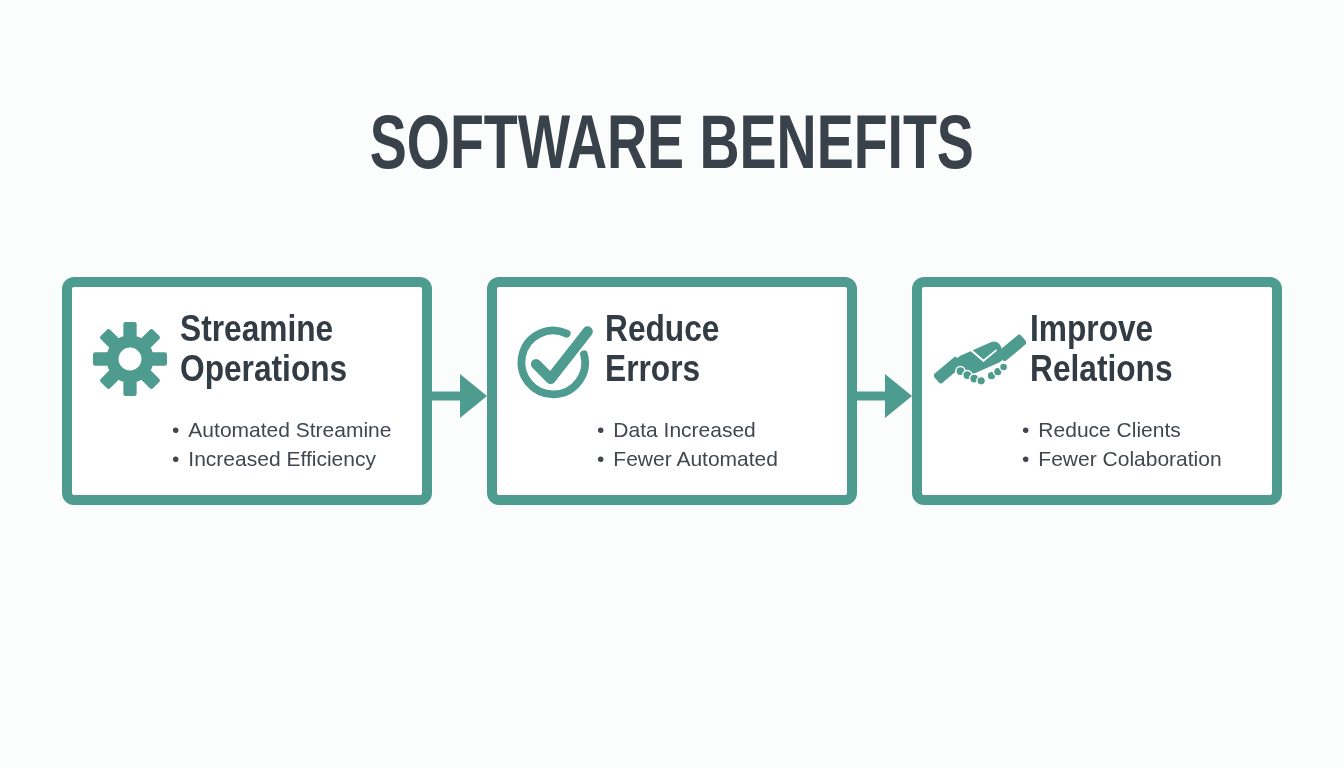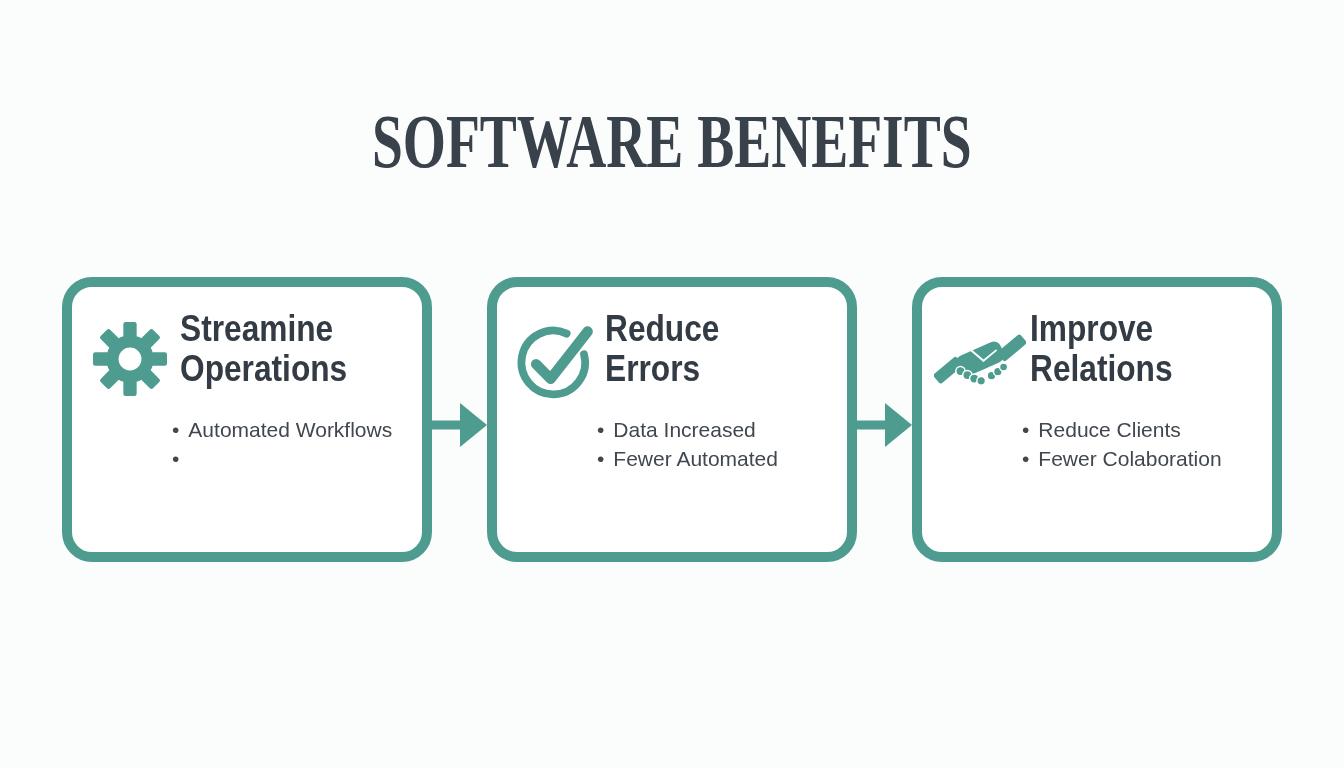--- a/index.html
+++ b/index.html
@@ -14,40 +14,39 @@
   html,body{margin:0;padding:0;}
   body{
     width:1344px;height:768px;
     background:var(--background);
     font-family:"Liberation Sans",sans-serif;
     overflow:hidden;position:relative;
   }
   .title-wrap{
     position:absolute;top:98px;left:0;width:1344px;
     text-align:center;
-    font-family:Liberation Serif, serif;
   }
   .title{
     display:inline-block;
     font-size:76px;font-weight:700;
     color:var(--title);
     transform:scaleX(0.73);
     transform-origin:50% 50%;
     white-space:nowrap;
     letter-spacing:0;
   }
   .flow{
     position:absolute;top:277px;left:62px;
     display:flex;align-items:stretch;
   }
   .card{
-    width:370px;height:285px;
+    width:370px;height:228px;
     background:var(--card-bg);
     border:10px solid var(--accent);
-    border-radius:30px;
+    border-radius:12px;
     position:relative;
     flex:0 0 auto;
   }
   .connector{
     width:55px;flex:0 0 auto;
     display:flex;align-items:center;justify-content:center;
     color:var(--accent);
   }
   .connector svg{display:block;margin-top:10px;}
   .icon-box{
@@ -102,24 +101,25 @@
         <circle cx="50" cy="50" r="15.5" fill="#ffffff"></circle>
       </svg>
     </div>
     <div class="heading">
       <div>Streamine</div>
       <div>Operations</div>
     </div>
     <div class="bullets">
       <div class="bullet">
         <span class="dot">•</span>
-        <span>Automated Workflows</span>
+        <span>Automated Streamine</span>
       </div>
       <div class="bullet">
         <span class="dot">•</span>
+        <span>Increased Efficiency</span>
       </div>
     </div>
   </div>
 
   <div class="connector">
     <svg width="55" height="46" viewBox="0 0 55 46" aria-hidden="true">
       <rect x="0" y="18.5" width="33" height="9" fill="currentColor"></rect>
       <polygon points="28,1 55,23 28,45" fill="currentColor"></polygon>
     </svg>
   </div>

